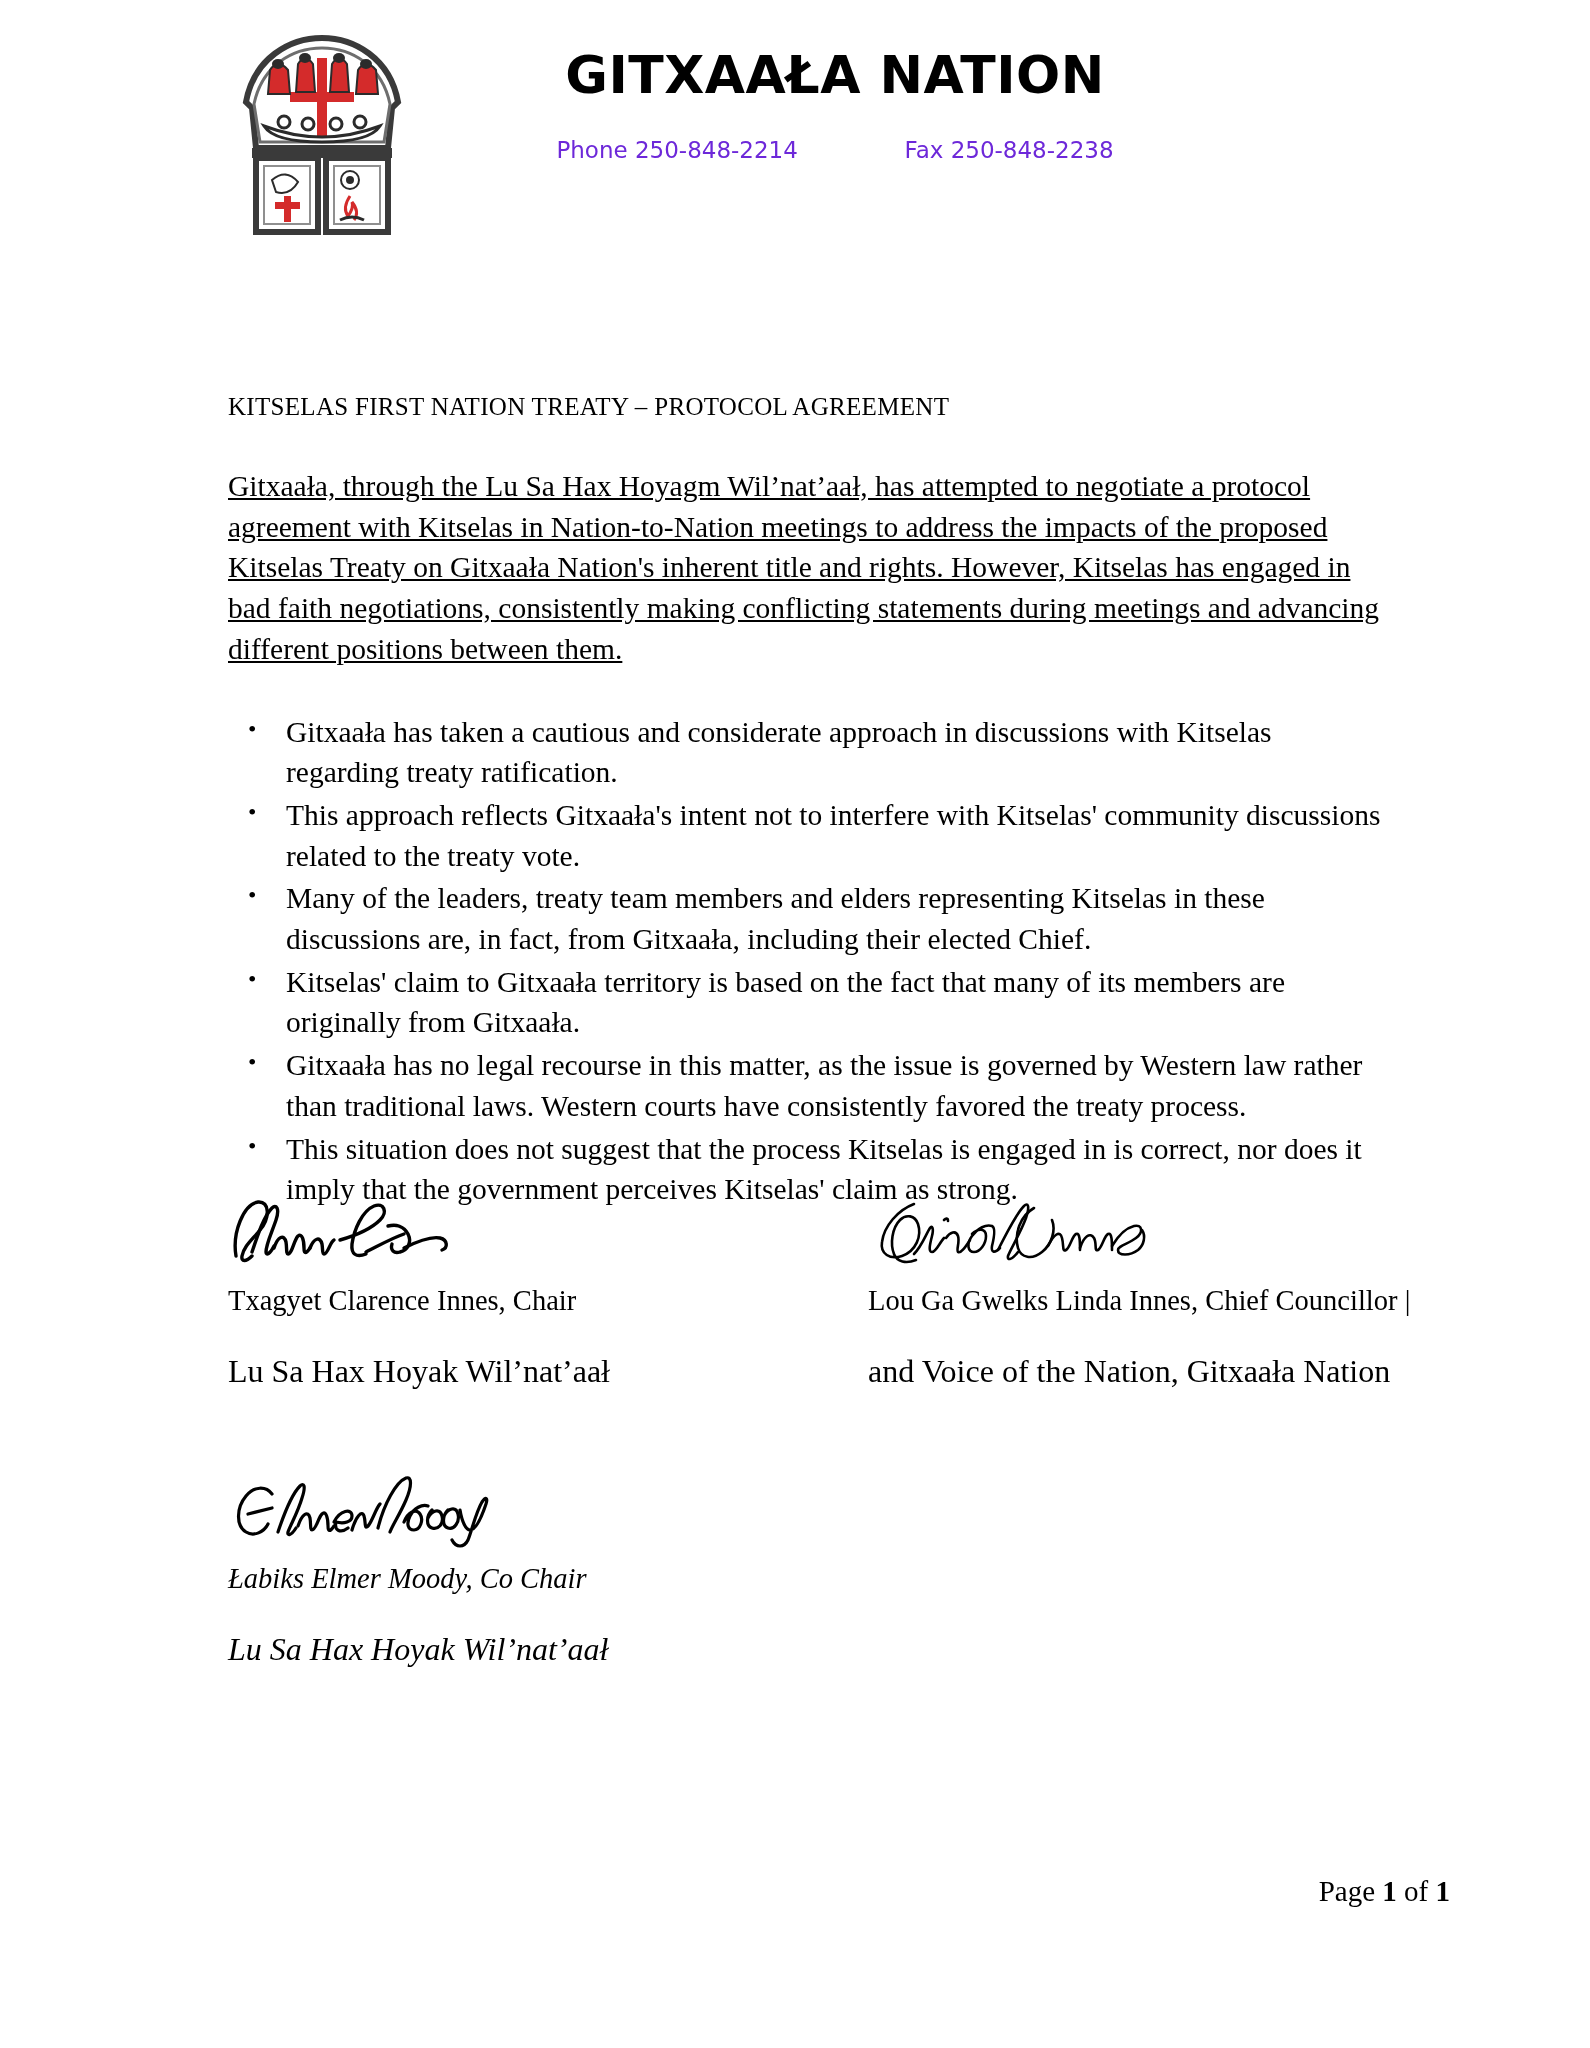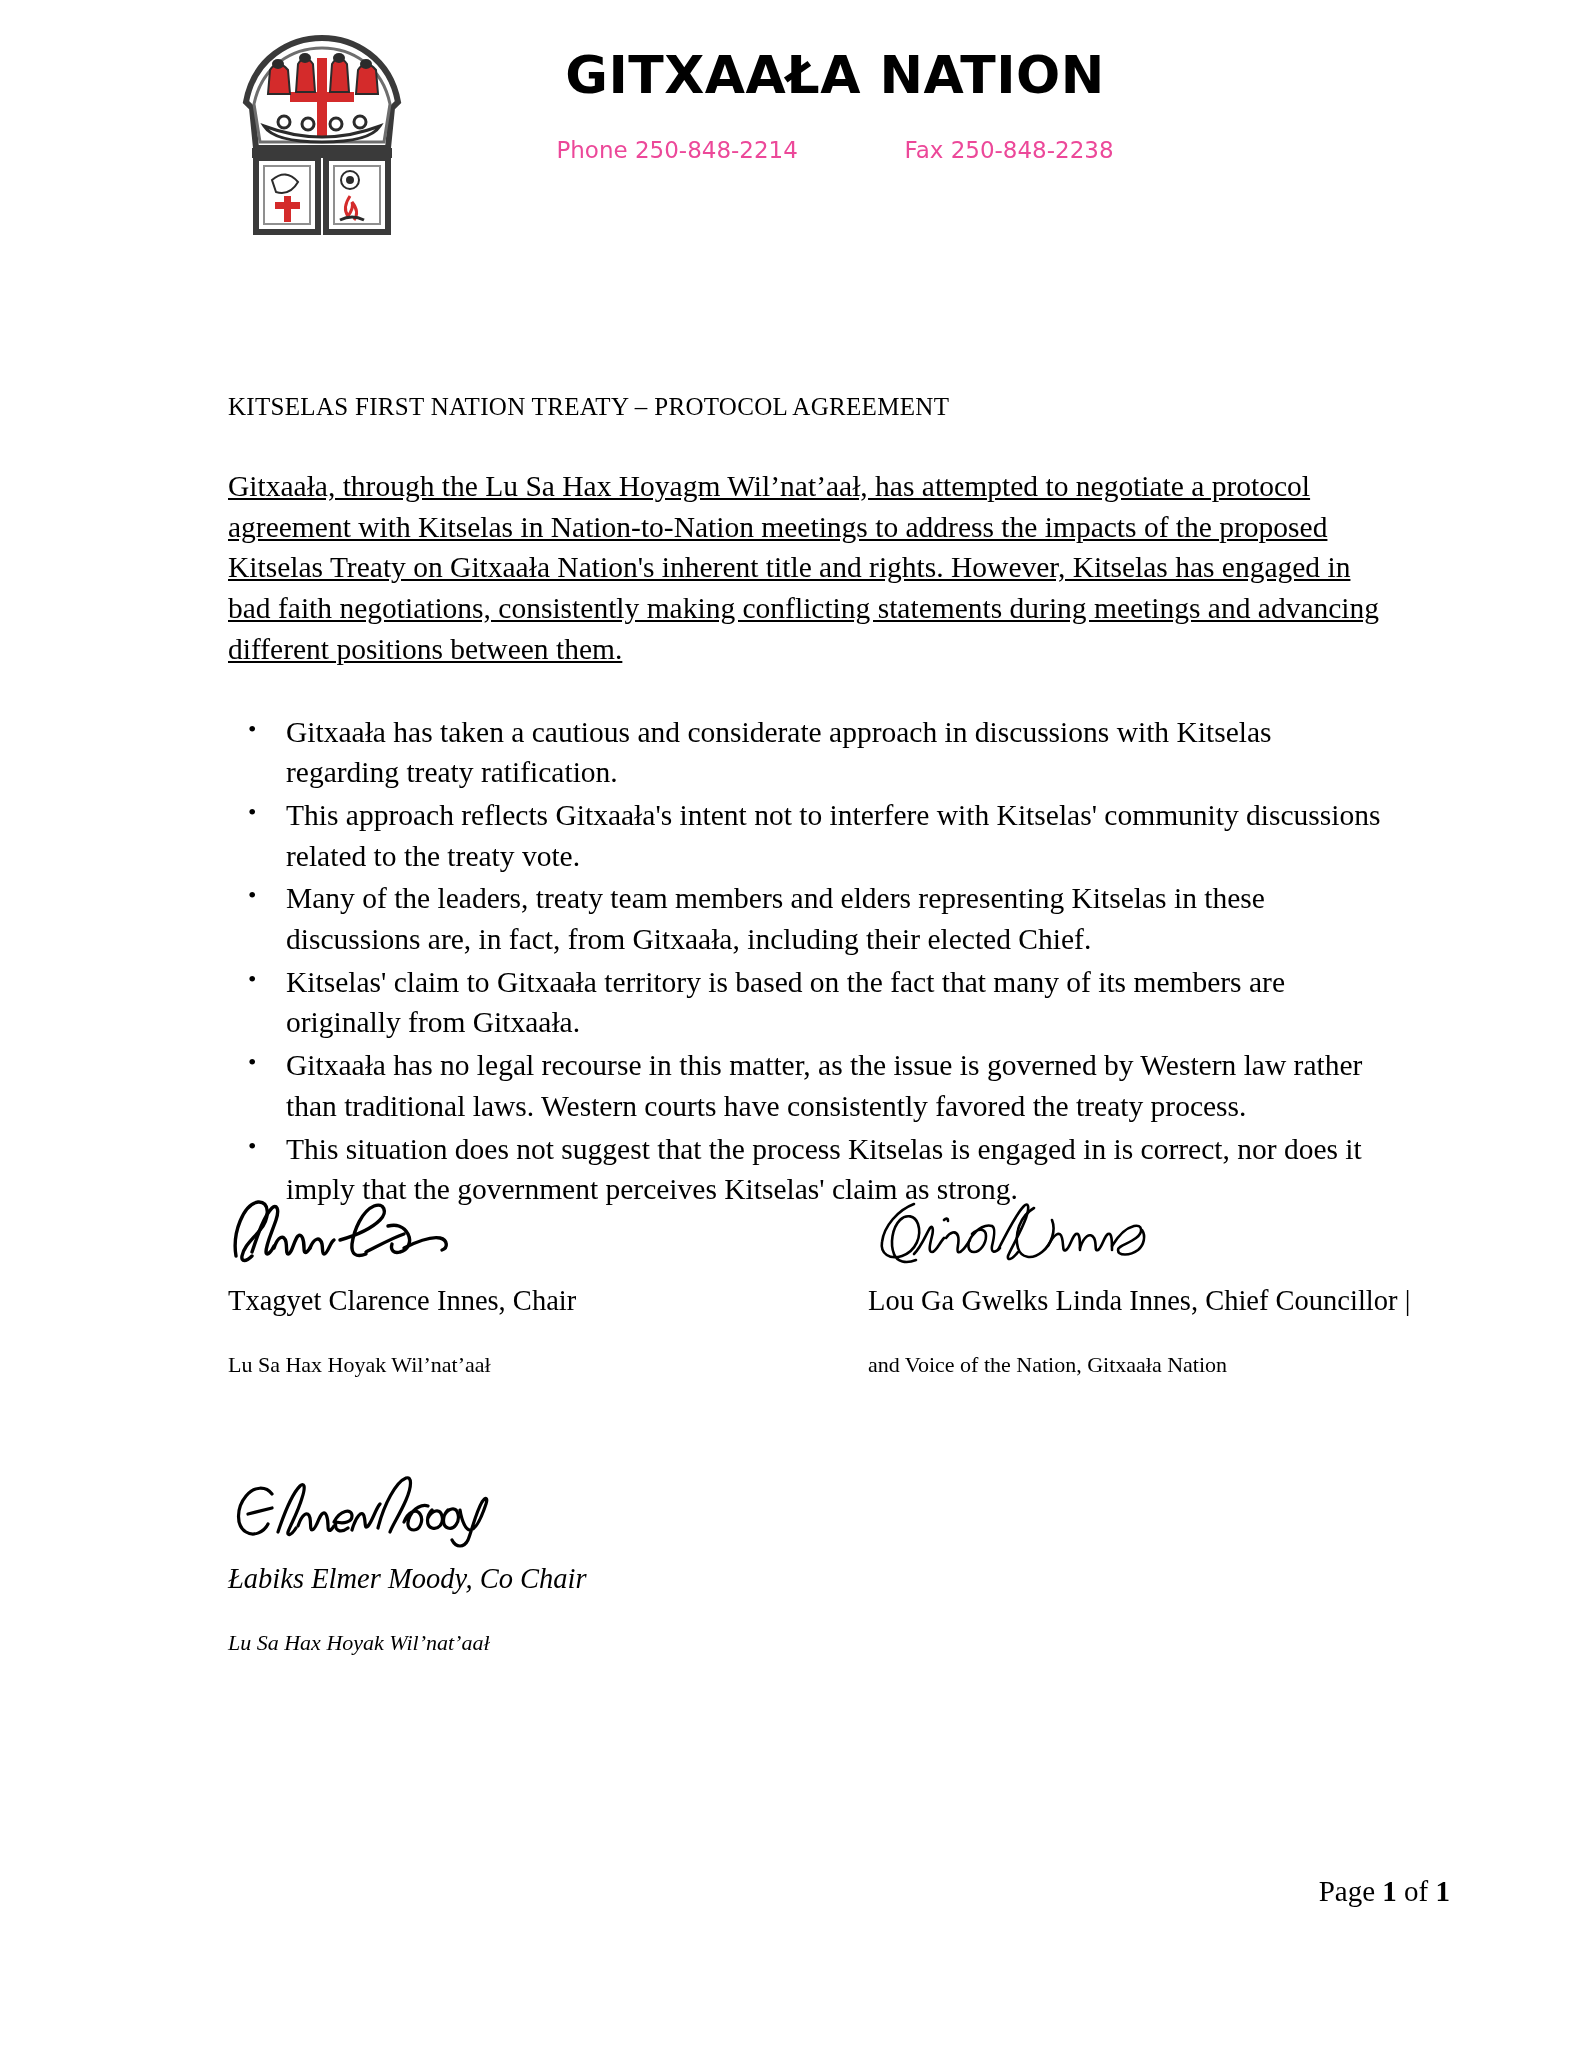--- a/index.html
+++ b/index.html
@@ -65,21 +65,21 @@
     color: #111;
     margin-top: 34px;
     white-space: nowrap;
   }
   .addr-line .sp-sm { display:inline-block; width: 16px; }
   .addr-line .sp-md { display:inline-block; width: 30px; }
 
   .phone-line {
     font-family: "DejaVu Sans", "Liberation Sans", sans-serif;
     font-size: 23px;
-    color: #ec4899;
+    color: #6d28d9;
     margin-top: 34px;
     white-space: nowrap;
   }
   .phone-line .sp-big { display:inline-block; width: 92px; }
 
   
   .doc-body {
     position: absolute;
     left: 228px;
     top: 392px;
@@ -145,21 +145,21 @@
   }
   .sig-image svg { display: block; }
 
   .sig-name {
     font-size: 28.5px;
     line-height: 1.35;
     margin-top: 14px;
     white-space: nowrap;
   }
   .sig-sub {
-    font-size: 22px;
+    font-size: 32px;
     line-height: 1.35;
     margin-top: 30px;
     white-space: nowrap;
   }
 
   .sig-row-2 {
     position: absolute;
     left: 228px;
     top: 1468px;
     width: 700px;

